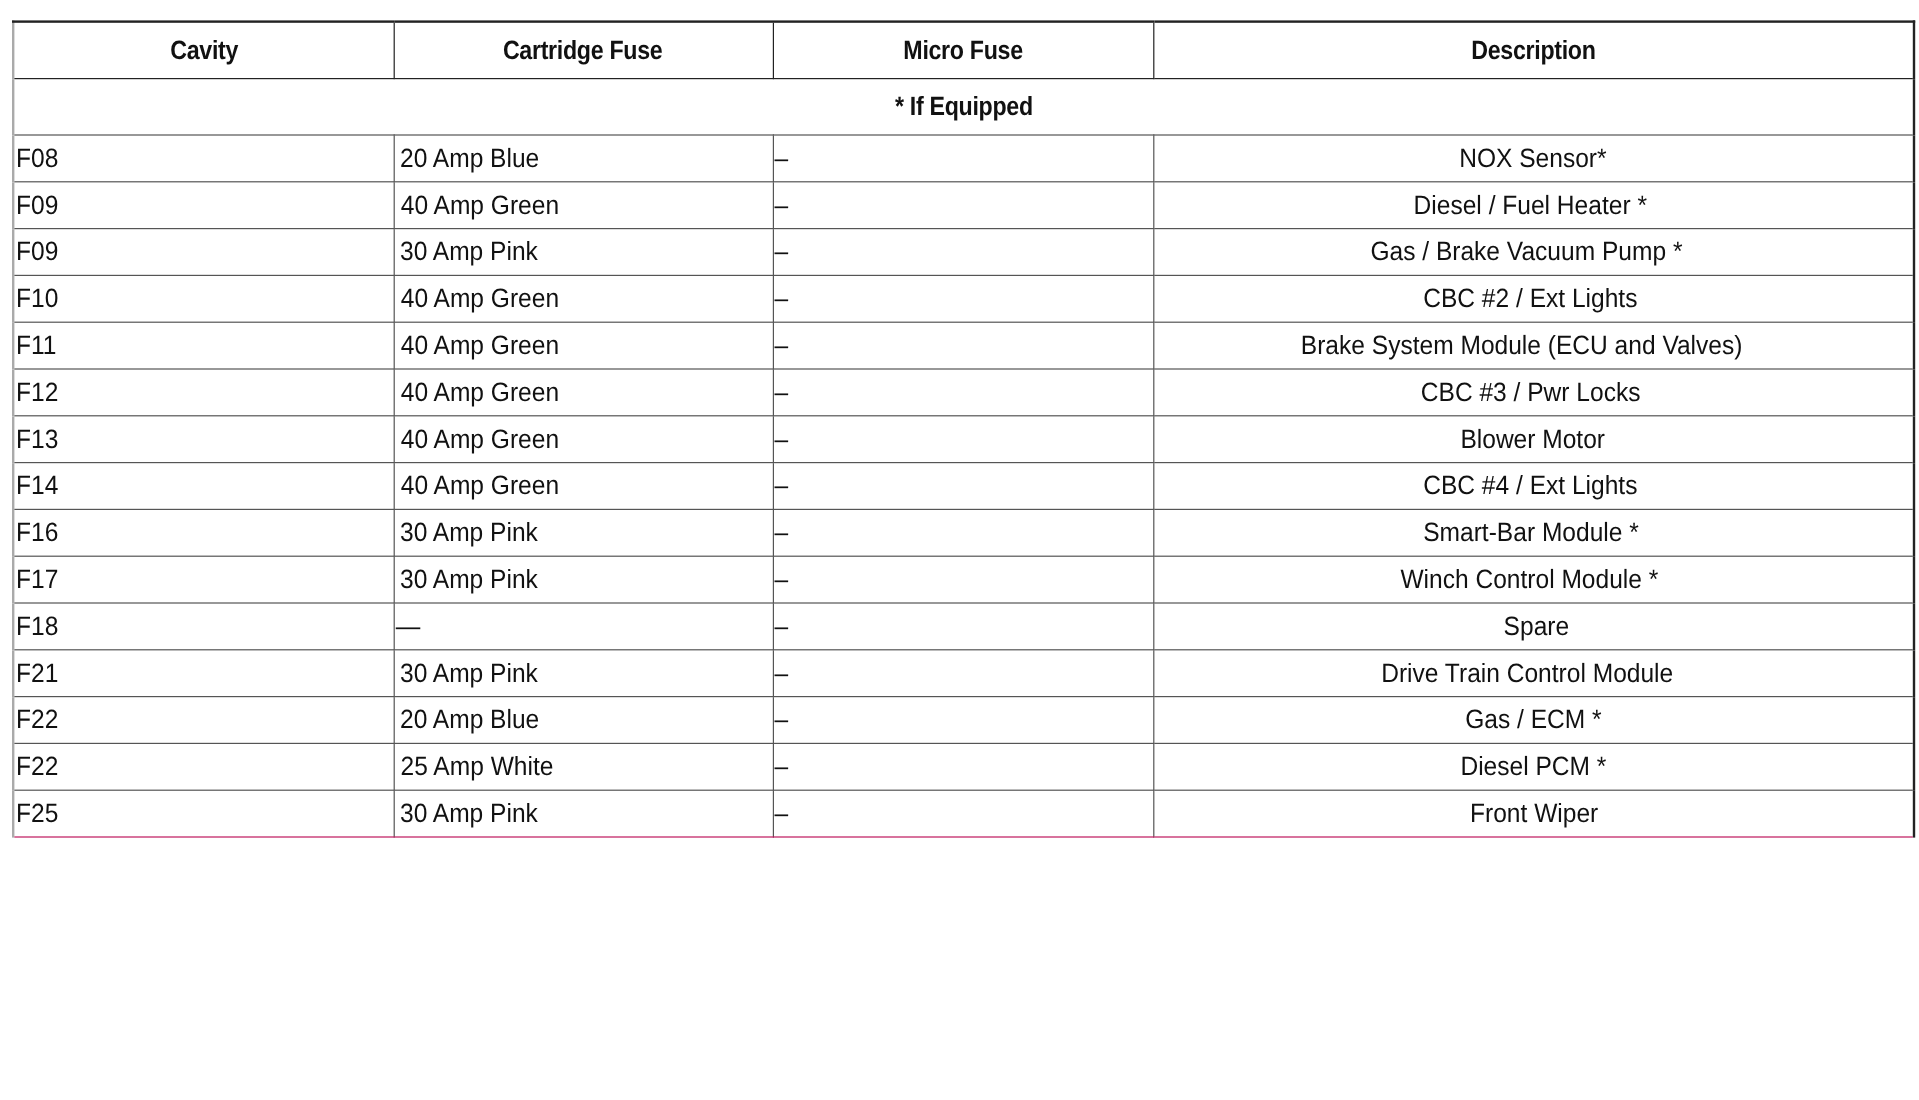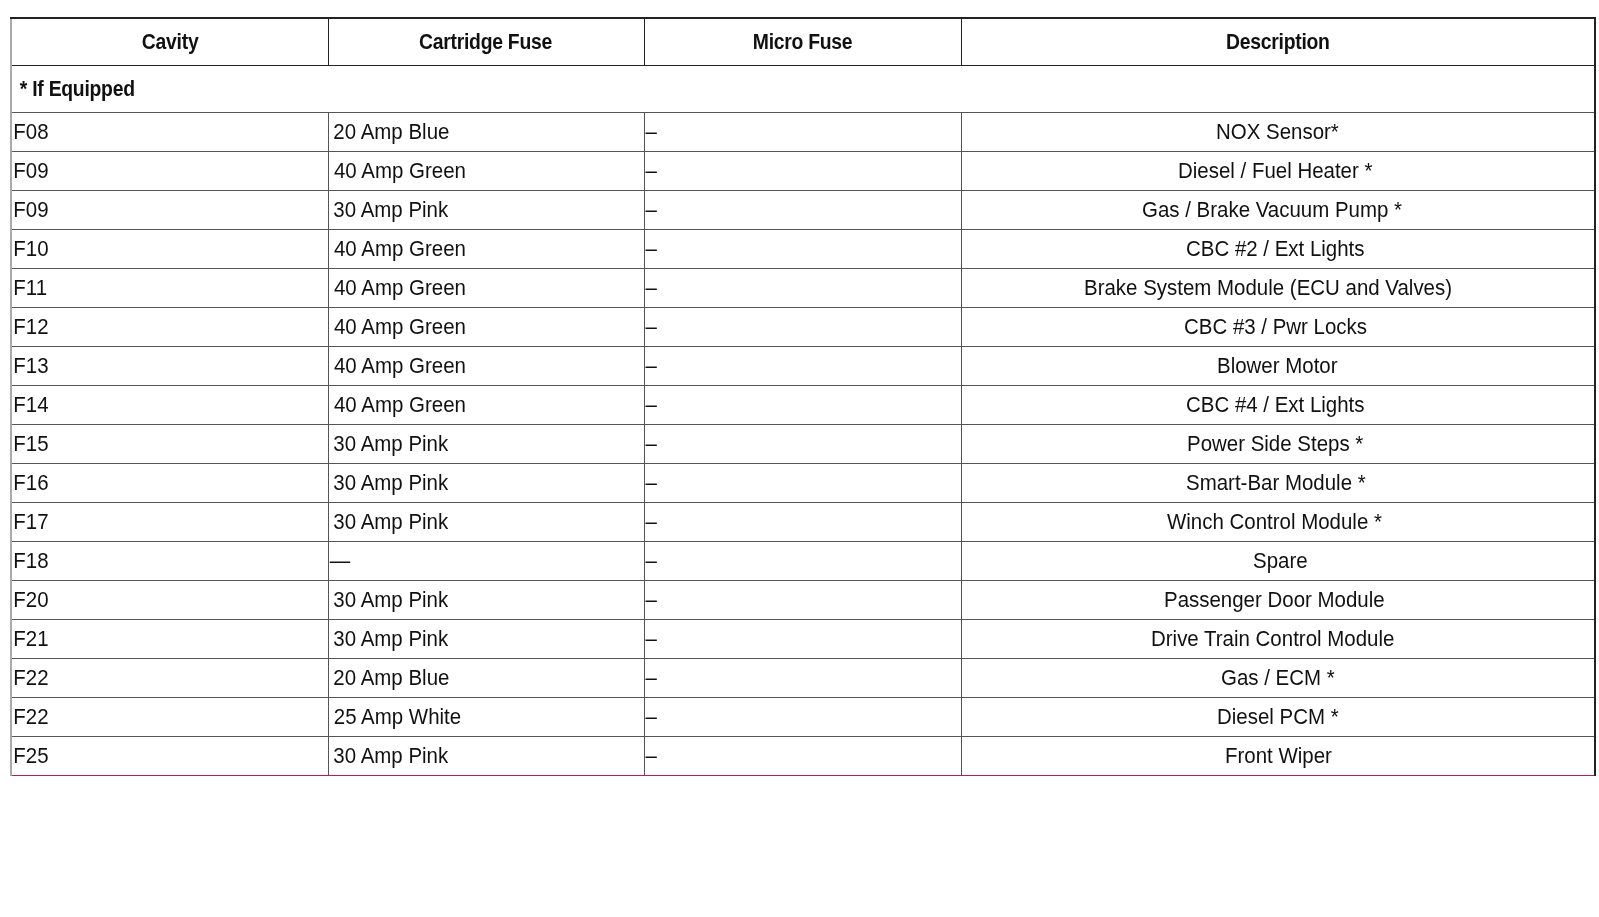--- a/index.html
+++ b/index.html
@@ -41,20 +41,21 @@
       height: 46px;
       font-weight: bold;
       text-align: center;
       border-top: 2px solid #111;
       border-color: #222;
       letter-spacing: -0.3px;
       transform-origin: center;
     }
     tr.section td {
       height: 46px;
+      text-align: center;
       font-weight: bold;
       letter-spacing: -0.3px;
       text-decoration: underline;
     }
     tbody tr.data td {
       height: 38px;
     }
     td.center { }
     td.desc {
       text-align: center;
@@ -137,48 +138,36 @@
           <td class="center"><span class="txt">–</span></td>
           <td class="desc"><span class="txt">Blower Motor</span></td>
         </tr>
         <tr class="data">
           <td class="center"><span class="txt">F14</span></td>
           <td class="center"><span class="txt">40 Amp Green</span></td>
           <td class="center"><span class="txt">–</span></td>
           <td class="desc"><span class="txt">CBC #4 / Ext Lights</span></td>
         </tr>
         <tr class="data">
-          <td class="center"><span class="txt">F15</span></td>
-          <td class="center"><span class="txt">30 Amp Pink</span></td>
-          <td class="center"><span class="txt">–</span></td>
-          <td class="desc"><span class="txt">Power Side Steps *</span></td>
-        </tr>
-        <tr class="data">
           <td class="center"><span class="txt">F16</span></td>
           <td class="center"><span class="txt">30 Amp Pink</span></td>
           <td class="center"><span class="txt">–</span></td>
           <td class="desc"><span class="txt">Smart-Bar Module *</span></td>
         </tr>
         <tr class="data">
           <td class="center"><span class="txt">F17</span></td>
           <td class="center"><span class="txt">30 Amp Pink</span></td>
           <td class="center"><span class="txt">–</span></td>
           <td class="desc"><span class="txt">Winch Control Module *</span></td>
         </tr>
         <tr class="data">
           <td class="center"><span class="txt">F18</span></td>
           <td class="center"><span class="txt">—</span></td>
           <td class="center"><span class="txt">–</span></td>
           <td class="desc"><span class="txt">Spare</span></td>
-        </tr>
-        <tr class="data">
-          <td class="center"><span class="txt">F20</span></td>
-          <td class="center"><span class="txt">30 Amp Pink</span></td>
-          <td class="center"><span class="txt">–</span></td>
-          <td class="desc"><span class="txt">Passenger Door Module</span></td>
         </tr>
         <tr class="data">
           <td class="center"><span class="txt">F21</span></td>
           <td class="center"><span class="txt">30 Amp Pink</span></td>
           <td class="center"><span class="txt">–</span></td>
           <td class="desc"><span class="txt">Drive Train Control Module</span></td>
         </tr>
         <tr class="data">
           <td class="center"><span class="txt">F22</span></td>
           <td class="center"><span class="txt">20 Amp Blue</span></td>

